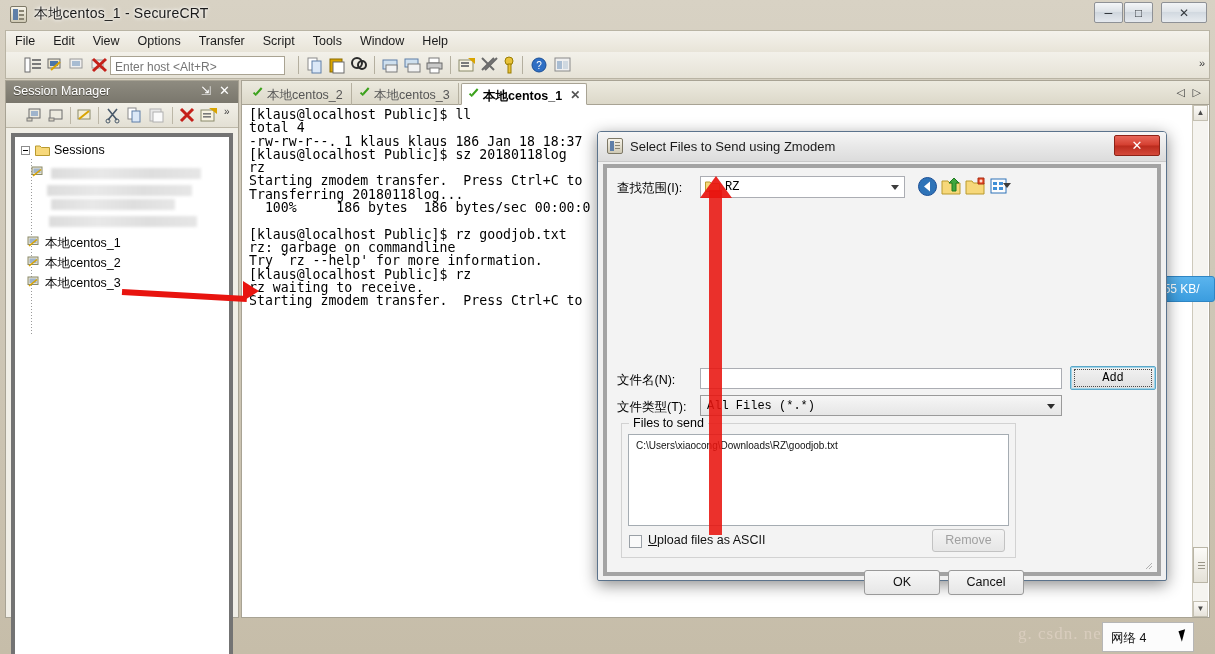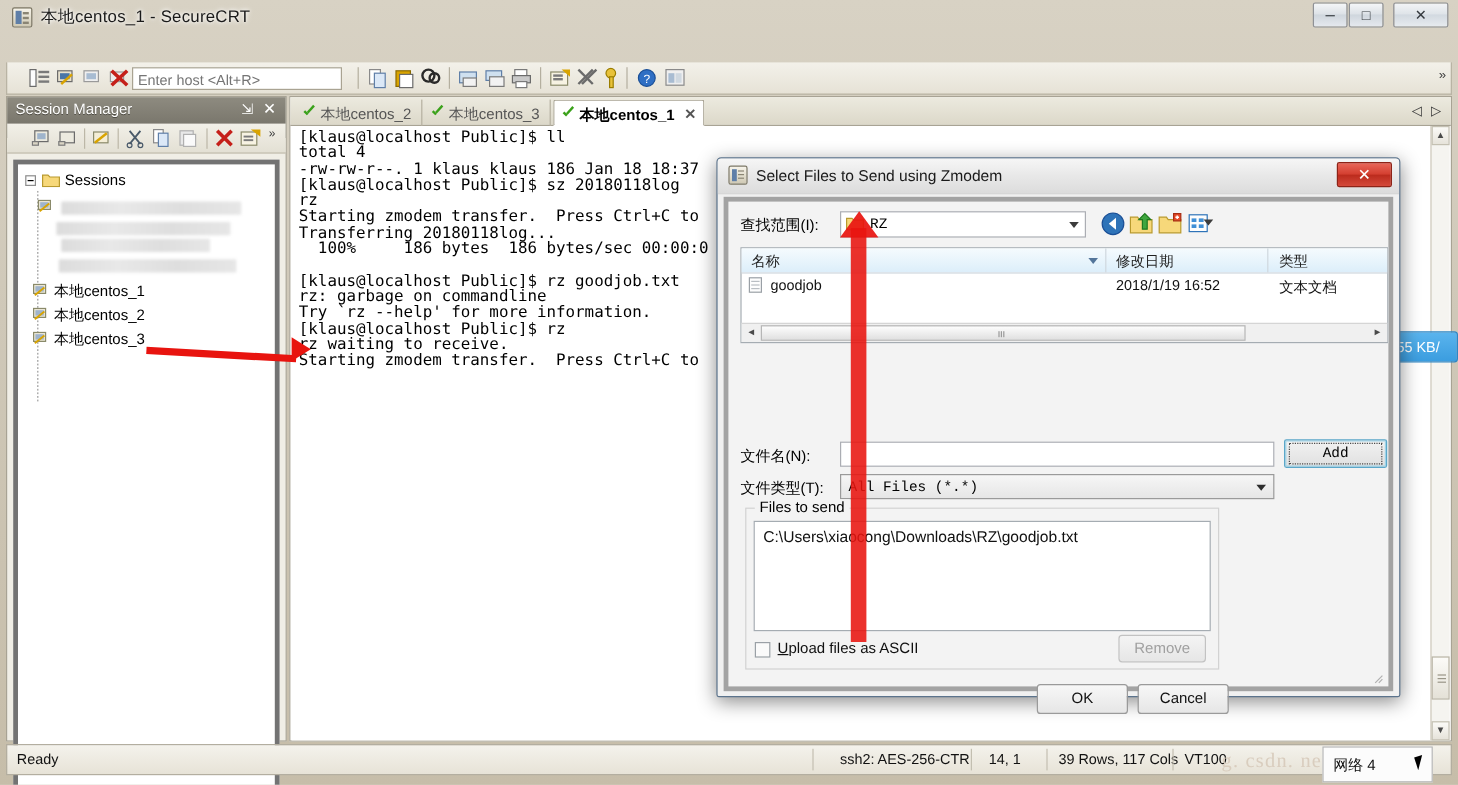--- a/index.html
+++ b/index.html
@@ -383,21 +383,21 @@
   }
   #group-legend{
     position:absolute;left:22px;top:248px;background:#f3f3f3;
     padding:0 4px;font-size:12.5px;color:#000;
   }
   #files-list{
     position:absolute;left:21px;top:266px;width:381px;height:92px;
     background:#fff;border:1px solid #a5acb2;box-sizing:border-box;
   }
   #files-list .pathtext{
-    position:absolute;left:7px;top:5px;font-size:13px;color:#111;
+    position:absolute;left:7px;top:5px;font-size:10px;color:#111;
     white-space:nowrap;
   }
   #ascii-check{
     position:absolute;left:22px;top:367px;width:13px;height:13px;
     background:#fafafa;border:1px solid #9aa0a6;box-sizing:border-box;
   }
   #ascii-label{position:absolute;left:41px;top:365px;font-size:12.5px;color:#111;}
   #ascii-label u{text-decoration:underline;}
   #remove-btn{
     position:absolute;left:325px;top:361px;width:73px;height:23px;
@@ -443,20 +443,31 @@
       <div class="glyph">–</div>
     </div>
     <div class="winbtn" id="btn-max">
       <div class="glyph">□</div>
     </div>
     <div class="winbtn" id="btn-close">
       <div class="glyph">✕</div>
     </div>
   </div>
 
+  <div id="menubar">
+    <div class="menu-item">File</div>
+    <div class="menu-item">Edit</div>
+    <div class="menu-item">View</div>
+    <div class="menu-item">Options</div>
+    <div class="menu-item">Transfer</div>
+    <div class="menu-item">Script</div>
+    <div class="menu-item">Tools</div>
+    <div class="menu-item">Window</div>
+    <div class="menu-item">Help</div>
+  </div>
 
   <div id="toolbar">
 
     <svg class="tb-ico" style="left:18px" viewBox="0 0 19 19">
       <rect x="1" y="2" width="5" height="14" fill="#fdfdfd" stroke="#6b6b6b"></rect>
       <rect x="8" y="3" width="9" height="2" fill="#7a7a7a"></rect>
         <rect x="8" y="7" width="9" height="2" fill="#7a7a7a"></rect>
       <rect x="8" y="11" width="9" height="2" fill="#7a7a7a"></rect>
     </svg>
     <svg class="tb-ico" style="left:40px" viewBox="0 0 19 19">
@@ -672,31 +683,20 @@
       <svg viewBox="0 0 20 20" style="width:20px;height:20px">
         <circle cx="10" cy="6" r="3.2" fill="none" stroke="#fff" stroke-width="1.8"></circle>
         <circle cx="6" cy="13" r="3.2" fill="none" stroke="#fff" stroke-width="1.8"></circle>
         <circle cx="14" cy="13" r="3.2" fill="none" stroke="#fff" stroke-width="1.8"></circle>
       </svg>
     </div>
     <span class="dn">↓</span>
     <span id="ns-val">455 KB/</span>
   </div>
 
-  <div id="statusbar">
-    <div class="sb-cell" style="left:8px;">Ready</div>
-    <div class="sb-div" style="left:671px;"></div>
-    <div class="sb-cell" style="left:694px;">ssh2: AES-256-CTR</div>
-    <div class="sb-div" style="left:803px;"></div>
-    <div class="sb-cell" style="left:818px;">14,  1</div>
-    <div class="sb-div" style="left:866px;"></div>
-    <div class="sb-cell" style="left:876px;">39 Rows, 117 Cols</div>
-    <div class="sb-div" style="left:971px;"></div>
-    <div class="sb-cell" style="left:981px;">VT100</div>
-  </div>
 
   <div id="watermark">g. csdn. ne</div>
   <div id="watermark2">aus</div>
 
   <div style="position:absolute;left:1102px;top:622px;width:92px;height:30px;background:#fcfcfc;border:1px solid #b6b6b6;box-sizing:border-box;">
     <div style="position:absolute;left:8px;top:7px;font-size:12.5px;color:#111;">网络 4</div>
   </div>
   <div id="cursor"></div>
 
   <div id="dialog">
@@ -732,41 +732,20 @@
       </svg>
       <svg class="navico" style="left:382px" viewBox="0 0 21 21">
         <rect x="2" y="3" width="15" height="14" fill="#fdfdfd" stroke="#2e73b8"></rect>
         <rect x="4" y="6" width="4" height="3" fill="#3f8fd6"></rect>
           <rect x="10" y="6" width="4" height="3" fill="#3f8fd6"></rect>
         <rect x="4" y="11" width="4" height="3" fill="#3f8fd6"></rect>
           <rect x="10" y="11" width="4" height="3" fill="#3f8fd6"></rect>
       </svg>
       <div id="view-arrow"></div>
 
-      <div id="filelist">
-        <div id="fl-header">
-          <div class="fl-col" style="left:8px;">名称</div>
-          <div id="fl-sortarrow"></div>
-          <div class="fl-coldiv" style="left:303px;"></div>
-          <div class="fl-col" style="left:312px;">修改日期</div>
-          <div class="fl-coldiv" style="left:438px;"></div>
-          <div class="fl-col" style="left:448px;">类型</div>
-        </div>
-        <div id="fl-row">
-          <div id="fl-fileico"></div>
-          <div class="cell" style="left:24px;">goodjob</div>
-          <div class="cell" style="left:312px;">2018/1/19 16:52</div>
-          <div class="cell" style="left:448px;">文本文档</div>
-        </div>
-        <div id="fl-hscroll">
-          <div class="hs-arrow" id="hs-left">◄</div>
-          <div id="hs-thumb"></div>
-          <div class="hs-arrow" id="hs-right">►</div>
-        </div>
-      </div>
 
       <div id="fname-label">文件名(N):</div>
       <input id="fname-input" value="" style="">
 
       <div id="ftype-label">文件类型(T):</div>
       <div id="ftype-combo">
         <div id="ftype-text">All Files (*.*)</div>
         <div id="ftype-arrow"></div>
       </div>
 

